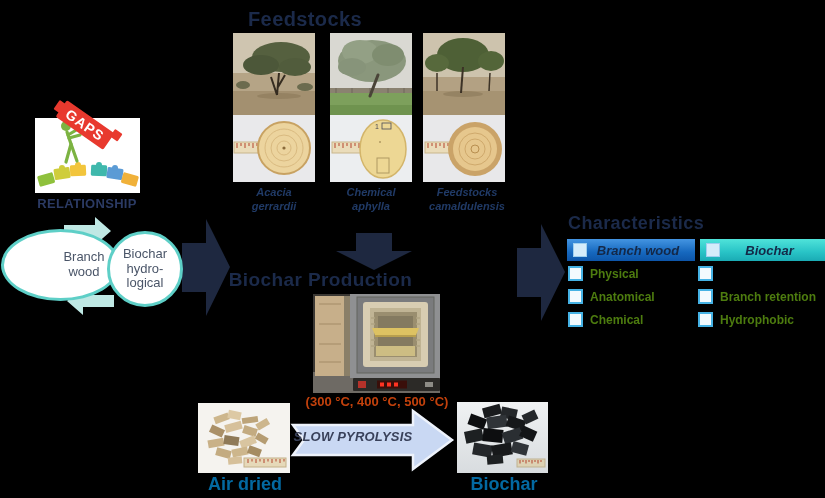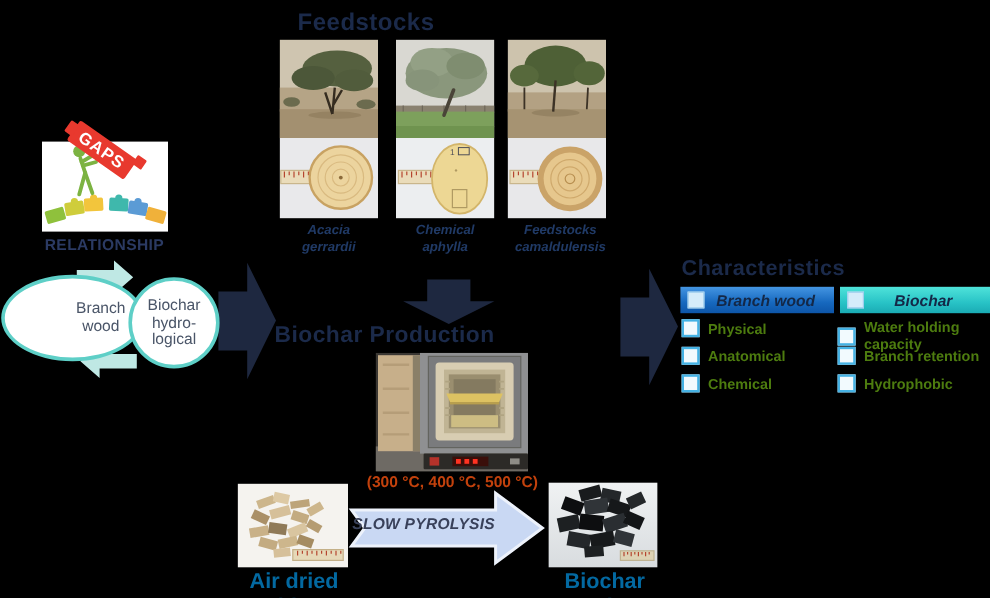--- a/index.html
+++ b/index.html
@@ -291,21 +291,20 @@
     <span class="isq"></span>
     <span>Anatomical</span>
   </div>
   <div class="abs content item" style="left:568px;top:312px;">
     <span class="isq"></span>
     <span>Chemical</span>
   </div>
 
   <div class="abs content item" style="left:698px;top:266px;">
     <span class="isq"></span>
-    <span>Water holding capacity</span>
   </div>
   <div class="abs content item" style="left:698px;top:289px;">
     <span class="isq"></span>
     <span>Branch retention</span>
   </div>
   <div class="abs content item" style="left:698px;top:312px;">
     <span class="isq"></span>
     <span>Hydrophobic</span>
   </div>
 

